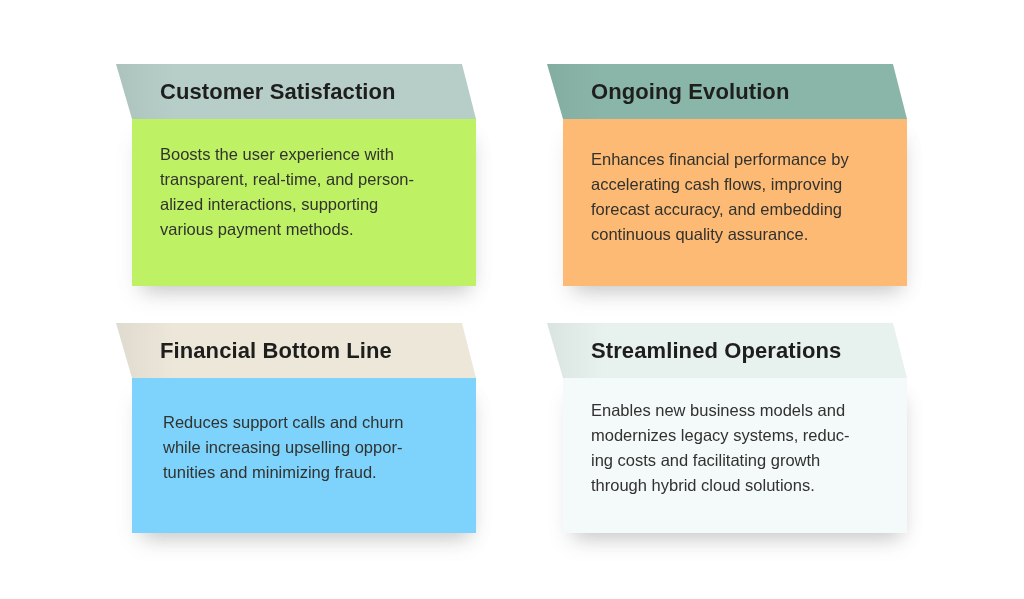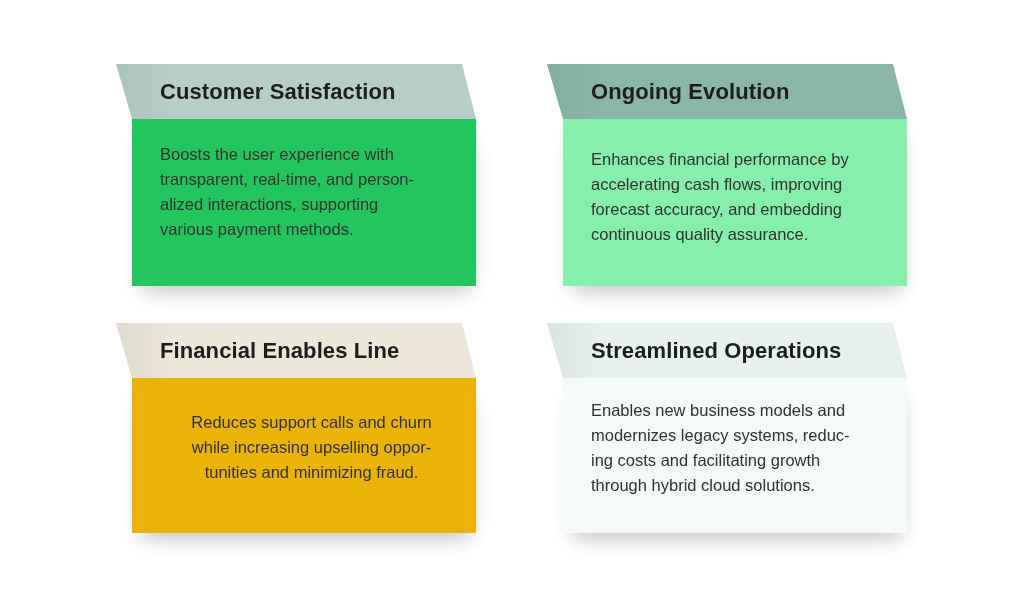--- a/index.html
+++ b/index.html
@@ -74,45 +74,45 @@
 </style>
 </head>
 <body>
 
 <div class="canvas">
 
   <section class="card card-1">
     <div class="fold" style="background-color: rgb(182, 206, 199);">
       <h2 class="title">Customer Satisfaction</h2>
     </div>
-    <div class="panel" style="background-color: #22c55e;">
+    <div class="panel" style="background-color: #bef264;">
       <p class="desc">Boosts the user experience with
 transparent, real-time, and person-
 alized interactions, supporting
 various payment methods.</p>
     </div>
   </section>
 
   <section class="card card-2">
     <div class="fold" style="background-color: rgb(138, 182, 169);">
       <h2 class="title">Ongoing Evolution</h2>
     </div>
-    <div class="panel" style="background-color: #86efac;">
+    <div class="panel" style="background-color: #fdba74;">
       <p class="desc">Enhances financial performance by
 accelerating cash flows, improving
 forecast accuracy, and embedding
 continuous quality assurance.</p>
     </div>
   </section>
 
   <section class="card card-3">
     <div class="fold" style="background-color: rgb(237, 231, 218);">
-      <h2 class="title">Financial Enables Line</h2>
+      <h2 class="title">Financial Bottom Line</h2>
     </div>
-    <div class="panel" style="background-color: #eab308; text-align: center;">
+    <div class="panel" style="background-color: #7dd3fc;">
       <p class="desc">Reduces support calls and churn
 while increasing upselling oppor-
 tunities and minimizing fraud.</p>
     </div>
   </section>
 
   <section class="card card-4">
     <div class="fold" style="background-color: rgb(231, 241, 238);">
       <h2 class="title">Streamlined Operations</h2>
     </div>

